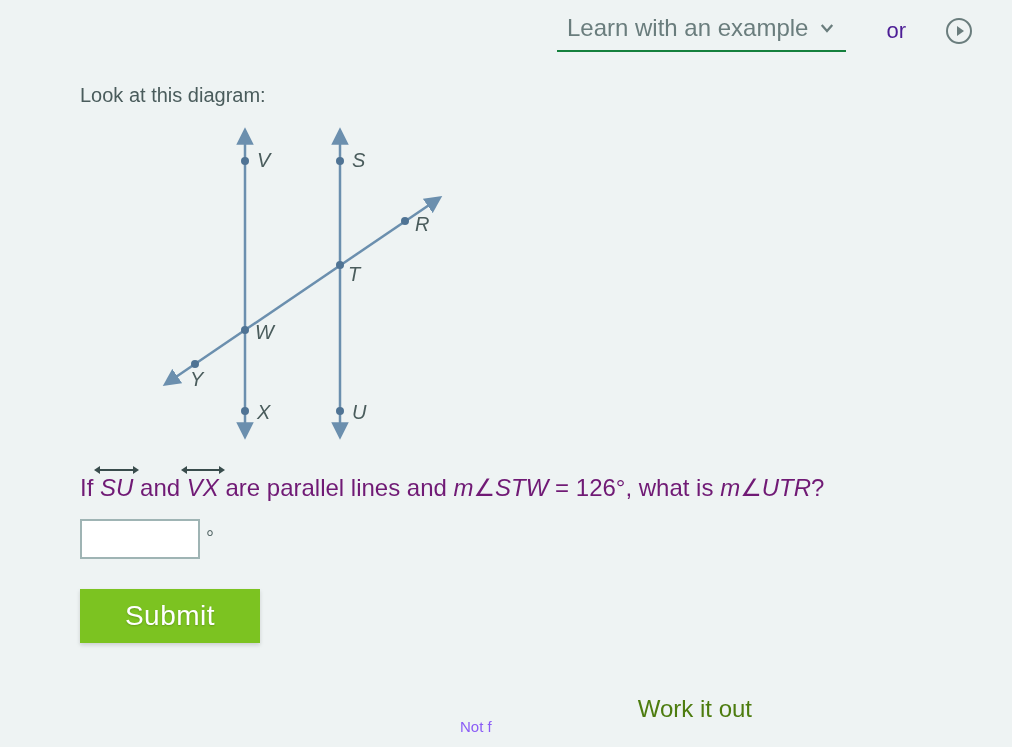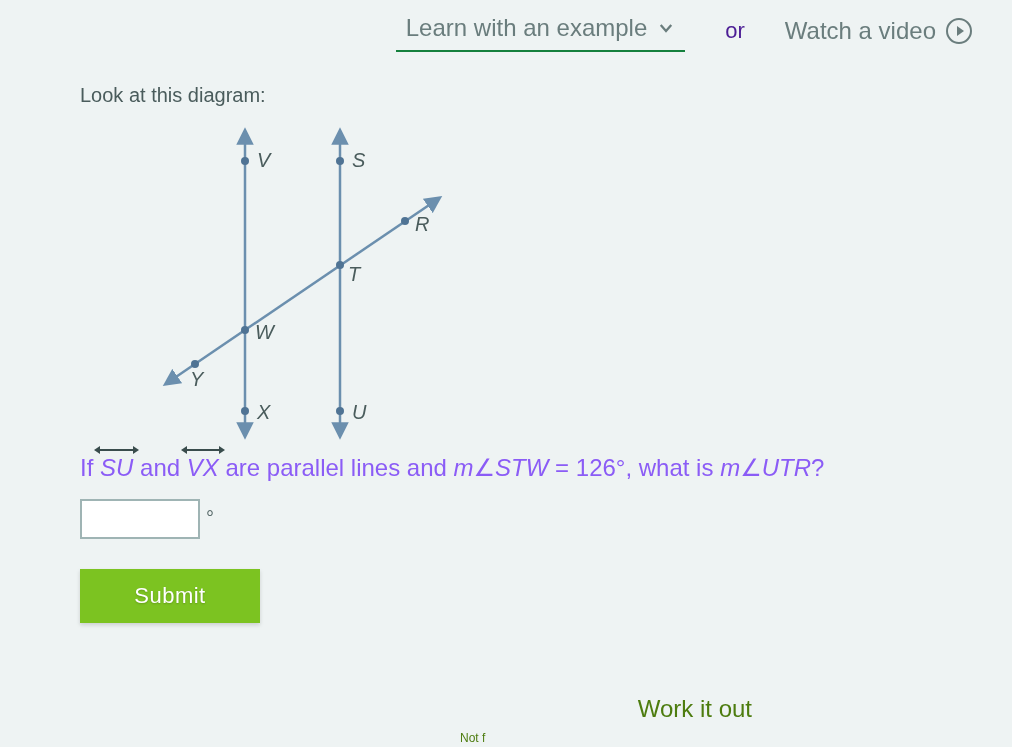--- a/index.html
+++ b/index.html
@@ -7,62 +7,61 @@
   .top-bar{display:flex;align-items:center;justify-content:flex-end;
     gap:40px;padding:10px 40px 12px 0;font-size:24px;color:#6a7d7d;font-weight:500}
   .learn-link{border-bottom:2px solid #15803d;padding:4px 10px 8px;display:flex;
     align-items:center;gap:10px;cursor:pointer}
   .or-word{font-size:22px;color:#4c1d95}
   .video-link{display:flex;align-items:center;gap:10px;cursor:pointer}
   .content{padding:20px 70px 0 80px}
   .prompt{font-size:20px;color:#4a5c5c;margin-bottom:14px}
   .diagram-wrap{margin-left:60px}
   svg.diagram{display:block}
-  .question-row{font-size:24px;color:#8b5cf6;line-height:1.4}
+  .question-row{margin-top:20px;font-size:24px;color:#701a75;line-height:1.4}
   .overline{position:relative;display:inline-block}
   .overline::before{content:"";position:absolute;left:-1px;right:-1px;top:-2px;
     height:0;border-top:2px solid #394c4c}
   .overline::after{content:"";position:absolute;right:-6px;top:-5px;width:0;height:0;
     border-left:6px solid #394c4c;border-top:4px solid transparent;
     border-bottom:4px solid transparent}
   .overline.both::before{left:-1px;right:-1px}
   .overline.both .larr{position:absolute;left:-6px;top:-5px;width:0;height:0;
     border-right:6px solid #394c4c;border-top:4px solid transparent;
     border-bottom:4px solid transparent}
   .ital{font-style:italic}
   .angle{font-size:24px}
   .answer-row{margin-top:14px;display:flex;align-items:center;gap:6px}
   .answer-input{width:100px;height:36px;border:2px solid #9fb4b4;background:#fff;
     font-size:20px;padding:0 8px;color:#333;outline:none}
   .deg-mark{font-size:20px;color:#5c6e6e}
   .submit-btn{margin-top:30px;width:180px;height:54px;background:#7cc321;
-    color:#fff;border:none;font-size:22px;letter-spacing:.5px;cursor:pointer;
+    color:#fff;border:none;font-size:28px;letter-spacing:.5px;cursor:pointer;
     box-shadow:0 2px 4px rgba(0,0,0,.15);text-shadow:0 1px 2px rgba(0,0,0,.2)}
   .footer{position:absolute;bottom:24px;right:260px;font-size:24px;color:#4d7c0f}
-  .not-hint{position:absolute;bottom:2px;left:460px;font-size:12px;color:#4d7c0f}
+  .not-hint{position:absolute;bottom:12px;left:460px;font-size:15px;color:#8b5cf6}
   .chev{width:18px;height:18px}
   .play-ico{width:22px;height:22px;border:2px solid #6a7d7d;border-radius:50%;
     display:inline-flex;align-items:center;justify-content:center}
   .play-ico::after{content:"";width:0;height:0;margin-left:2px;
     border-left:7px solid #6a7d7d;border-top:5px solid transparent;
     border-bottom:5px solid transparent}
 </style>
 </head>
 <body>
 
 <div class="top-bar">
   <div class="learn-link">
     <span>Learn with an example</span>
     <svg class="chev" viewBox="0 0 24 24">
       <path d="M5 8l7 8 7-8" fill="none" stroke="#6a7d7d" stroke-width="3"></path>
     </svg>
   </div>
   <span class="or-word">or</span>
   <div class="video-link">
-    <span>Watch a video</span>
     <span class="play-ico"></span>
   </div>
 </div>
 
 <div class="content">
   <div class="prompt">Look at this diagram:</div>
 
   <div class="diagram-wrap">
     <svg class="diagram" width="330" height="330" viewBox="0 0 330 330">
       <defs>

